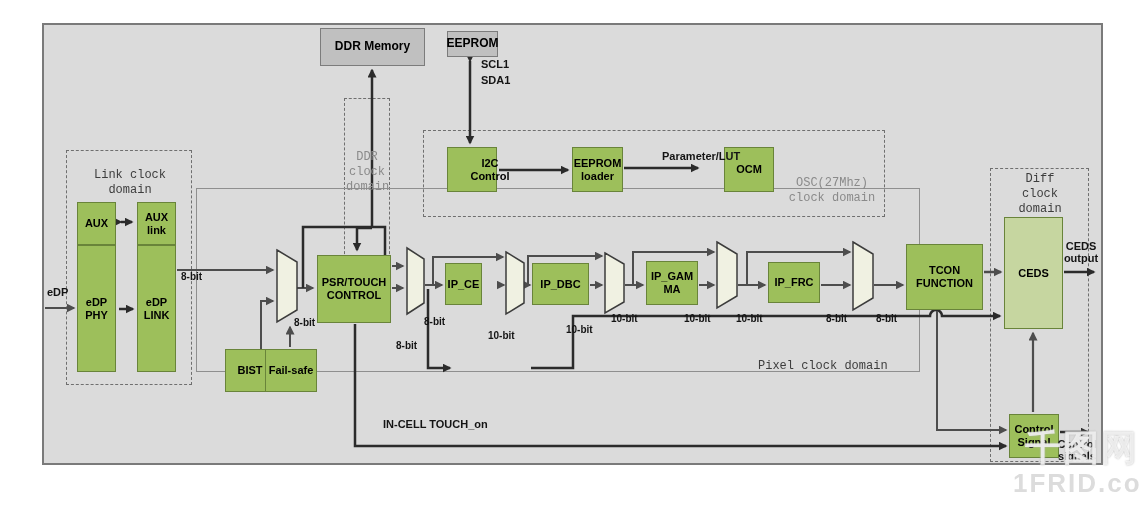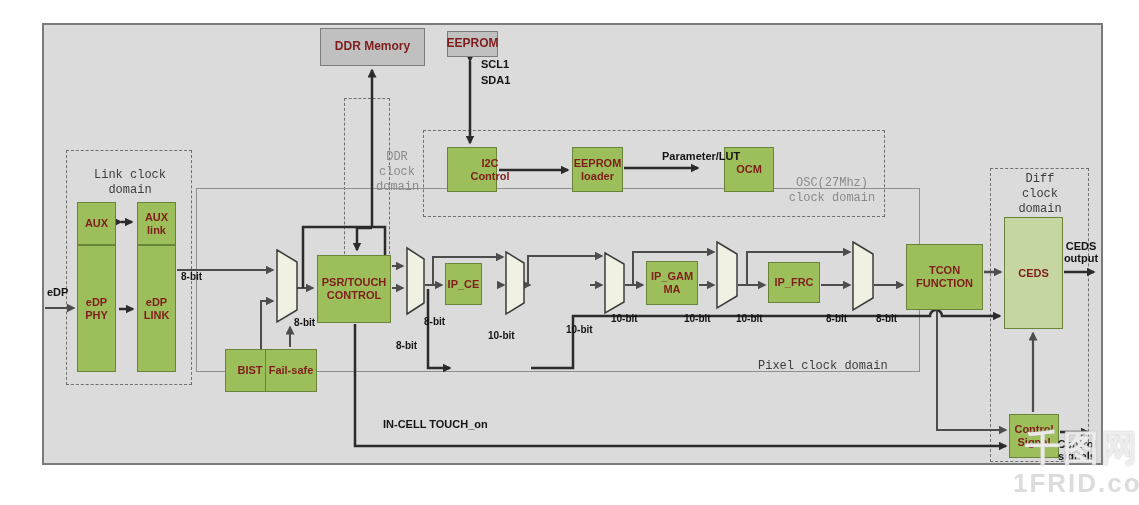--- a/index.html
+++ b/index.html
@@ -4,21 +4,21 @@
 <style>
   html,body{margin:0;padding:0;background:#fff;}
   #canvas{position:relative;width:1139px;height:505px;background:#fff;overflow:hidden;
           font-family:"Liberation Sans",sans-serif;}
   #frame{position:absolute;background:#dbdbdb;border:2px solid #7a7a7a;box-sizing:border-box;z-index:0;}
   .domain{position:absolute;box-sizing:border-box;z-index:1;}
   .domain.dashed{border:1px dashed #6f6f6f;}
   .domain.solid{border:1px solid #8f8f8f;}
   #wires{position:absolute;left:0;top:0;z-index:2;}
   .block{position:absolute;box-sizing:border-box;z-index:3;display:flex;align-items:center;justify-content:center;
-         text-align:center;white-space:pre-line;font-weight:bold;font-size:11px;line-height:1.15;color:#7f1d1d;}
+         text-align:center;white-space:pre-line;font-weight:bold;font-size:11px;line-height:1.15;color:#000000;}
   .block.green{background:#9dbf5b;border:1.5px solid #69843a;}
   .block.light{background:#c6d6a0;border:1.5px solid #69843a;}
   .block.gray{background:#c0c0c0;border:1.5px solid #7c7c7c;font-size:12px;}
   .block.small{font-size:10.5px;}
   .flabel{position:absolute;z-index:4;white-space:pre-line;}
   .flabel.sig{font-weight:bold;font-size:11px;color:#141414;}
   .flabel.bit{font-weight:bold;font-size:10px;color:#141414;margin-top:24px;}
   .flabel.ctr{text-align:center;}
   .flabel.mono-gray{font-family:"Liberation Mono",monospace;font-size:12px;color:#8a8a8a;line-height:1.25;}
   .flabel.mono-dark{font-family:"Liberation Mono",monospace;font-size:12px;color:#3d3d3d;line-height:1.25;}
@@ -102,31 +102,32 @@
 link</div>
     <div class="block green" style="left: 77px; top: 245px; width: 39px; height: 127px;">eDP
 PHY</div>
     <div class="block green" style="left: 137px; top: 245px; width: 39px; height: 127px;">eDP
 LINK</div>
     <div class="block green" style="left: 198px; top: 349px; width: 50px; height: 43px; margin-left: 27px;">BIST</div>
     <div class="block green" style="left: 265px; top: 349px; width: 52px; height: 43px;">Fail-safe</div>
     <div class="block green" style="left: 317px; top: 255px; width: 74px; height: 68px;">PSR/TOUCH
 CONTROL</div>
     <div class="block green" style="left: 445px; top: 263px; width: 37px; height: 42px;">IP_CE</div>
+    <div class="block green" style="left: 532px; top: 263px; width: 57px; height: 42px;">IP_DBC</div>
     <div class="block green" style="left: 646px; top: 261px; width: 52px; height: 44px;">IP_GAM
 MA</div>
     <div class="block green" style="left: 768px; top: 262px; width: 52px; height: 41px;">IP_FRC</div>
     <div class="block green" style="left: 906px; top: 244px; width: 77px; height: 66px;">TCON
 FUNCTION</div>
     <div class="block light" style="left: 1004px; top: 217px; width: 59px; height: 112px;">CEDS</div>
     <div class="block green" style="left: 1009px; top: 414px; width: 50px; height: 44px;">Control
 Signal</div>
     <div class="flabel mono-dark ctr" style="left: 88px; top: 168px; width: 84px;">Link clock
 domain</div>
-    <div class="flabel mono-gray ctr" style="left: 346px; top: 150px; width: 42px; margin-left: 30px;">DDR
+    <div class="flabel mono-gray ctr" style="left: 346px; top: 150px; width: 42px;">DDR
 clock
 domain</div>
     <div class="flabel mono-gray ctr" style="left: 782px; top: 176px; width: 100px;">OSC(27Mhz)
 clock domain</div>
     <div class="flabel mono-dark ctr" style="left: 1006px; top: 172px; width: 68px;">Diff
 clock
 domain</div>
     <div class="flabel mono-dark" style="left: 758px; top: 359px;">Pixel clock domain</div>
     <div class="flabel sig" style="left: 47px; top: 286px;">eDP</div>
     <div class="flabel sig" style="left: 481px; top: 58px;">SCL1</div>

